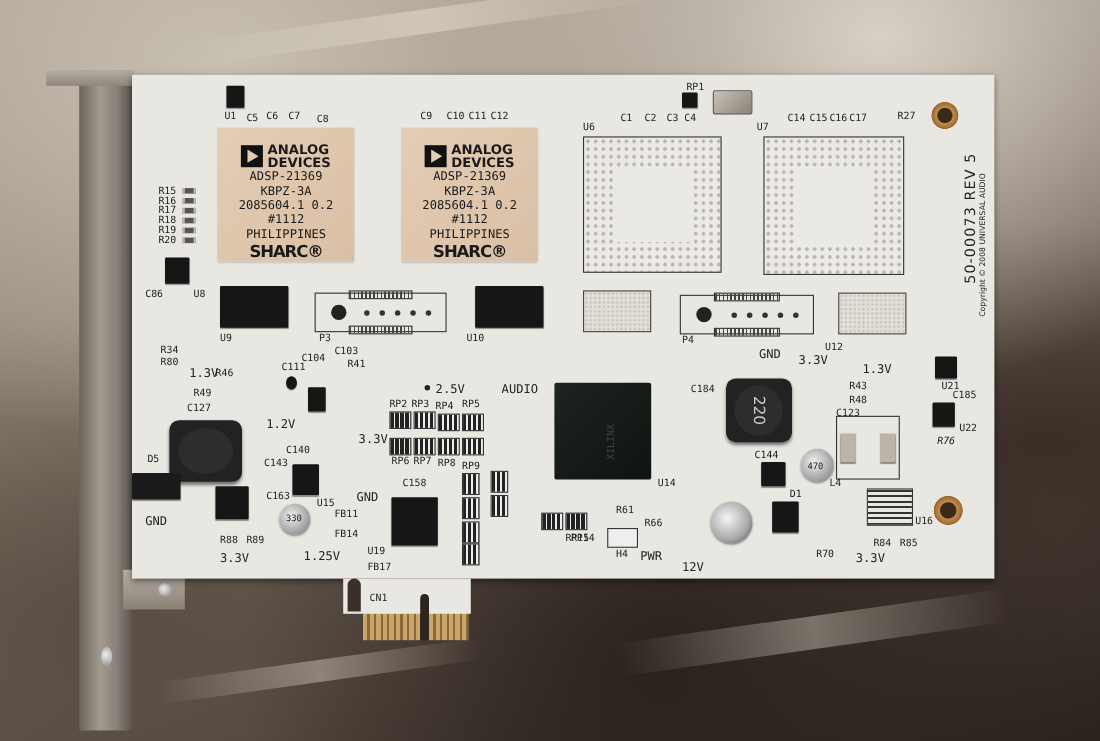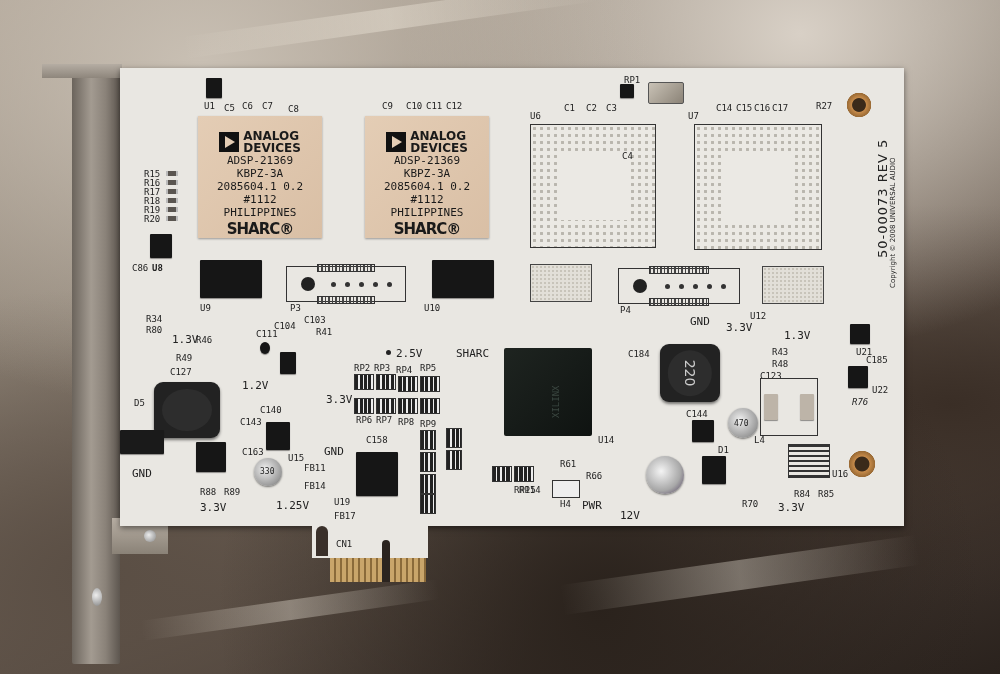--- a/index.html
+++ b/index.html
@@ -82,21 +82,21 @@
   <div class="silk" style="left:24px;top:147px;">R20</div>
   <div class="smd" style="left:46px;top:103px;"></div>
   <div class="smd" style="left:46px;top:112px;"></div>
   <div class="smd" style="left:46px;top:121px;"></div>
   <div class="smd" style="left:46px;top:130px;"></div>
   <div class="smd" style="left:46px;top:139px;"></div>
   <div class="smd" style="left:46px;top:148px;"></div>
 
   <div class="ic" style="left:30px;top:166px;width:22px;height:24px;"></div>
   <div class="silk" style="left:12px;top:196px;">C86</div>
-  <div class="silk" style="left:32px;top:196px;font-weight:bold;">U8</div>
+  <div class="silk" style="left:56px;top:196px;">U8</div>
 
   <div class="silk" style="left:26px;top:247px;">R34</div>
   <div class="silk" style="left:26px;top:258px;">R80</div>
   <div class="silk big" style="left:52px;top:266px;">1.3V</div>
 
   <div class="dsp" style="left:78px;top:48px;">
     <div class="logo">
         <span class="tri"></span>
       <span class="brand"><span>ANALOG</span><br><span>DEVICES</span></span>
       </div>
@@ -138,21 +138,21 @@
     </div>
   <div class="silk" style="left:410px;top:44px;">U6</div>
   <div class="bga" style="left:574px;top:56px;width:126px;height:124px;">
       <div class="hole"></div>
     </div>
   <div class="silk" style="left:568px;top:44px;">U7</div>
 
   <div class="silk" style="left:444px;top:36px;">C1</div>
   <div class="silk" style="left:466px;top:36px;">C2</div>
   <div class="silk" style="left:486px;top:36px;">C3</div>
-  <div class="silk" style="left:502px;top:36px;margin-top:48px;">C4</div>
+  <div class="silk" style="left:502px;top:36px;">C4</div>
   <div class="silk" style="left:596px;top:36px;">C14</div>
   <div class="silk" style="left:616px;top:36px;">C15</div>
   <div class="silk" style="left:634px;top:36px;">C16</div>
   <div class="silk" style="left:652px;top:36px;">C17</div>
   <div class="silk" style="left:696px;top:34px;">R27</div>
 
   <div class="hole-ring" style="left:726px;top:24px;width:26px;height:26px;"></div>
   <div class="hole-ring" style="left:728px;top:382px;width:28px;height:28px;"></div>
 
   <div style="position:absolute;left:756px;top:190px;transform:rotate(-90deg);transform-origin:left top;white-space:nowrap;">
@@ -201,21 +201,21 @@
   <div class="silk" style="left:76px;top:268px;">R46</div>
   <div class="silk" style="left:56px;top:286px;">R49</div>
   <div class="silk" style="left:50px;top:300px;">C127</div>
   <div class="ic" style="left:160px;top:284px;width:16px;height:22px;"></div>
   <div class="ic" style="left:140px;top:274px;width:10px;height:12px;border-radius:50%;"></div>
   <div class="silk big" style="left:122px;top:312px;">1.2V</div>
 
   <div class="inductor" style="left:34px;top:314px;width:66px;height:56px;">
       <div class="core"></div>
     </div>
-  <div class="silk" style="left:14px;top:331px;">D5</div>
+  <div class="silk" style="left:14px;top:346px;">D5</div>
   <div class="ic" style="left:0px;top:362px;width:44px;height:24px;background:#1a1a1a;"></div>
 
   <div class="silk" style="left:140px;top:338px;">C140</div>
   <div class="silk" style="left:120px;top:350px;">C143</div>
   <div class="ic" style="left:146px;top:354px;width:24px;height:28px;"></div>
   <div class="silk" style="left:168px;top:386px;">U15</div>
   <div class="silk" style="left:122px;top:380px;">C163</div>
 
   <div class="ic" style="left:76px;top:374px;width:30px;height:30px;"></div>
   <div class="silk" style="left:80px;top:420px;">R88</div>
@@ -263,21 +263,21 @@
 
   <div class="ic" style="left:236px;top:384px;width:42px;height:44px;"></div>
   <div class="silk" style="left:246px;top:368px;">C158</div>
   <div class="silk" style="left:214px;top:430px;">U19</div>
   <div class="silk" style="left:214px;top:444px;">FB17</div>
 
   <div class="fpga" style="left:384px;top:280px;width:88px;height:88px;">
     <div class="silk" style="left:48px;top:70px;color:#3a4640;font-size:9px;transform:rotate(-90deg);transform-origin:left top;">XILINX</div>
   </div>
   <div class="silk" style="left:478px;top:368px;">U14</div>
-  <div class="silk big" style="left:336px;top:280px;">SHARC</div>
+  <div class="silk big" style="left:336px;top:280px;">AUDIO</div>
 
   <div class="rp" style="left:372px;top:398px;"></div>
   <div class="rp" style="left:394px;top:398px;"></div>
   <div class="silk" style="left:364px;top:418px;margin-left:35px;">RP14</div>
   <div class="silk" style="left:394px;top:418px;">RP15</div>
 
   <div class="silk" style="left:440px;top:392px;">R61</div>
   <div class="silk" style="left:466px;top:404px;">R66</div>
   <div class="ledbox" style="left:432px;top:412px;width:26px;height:16px;"></div>
   <div class="silk" style="left:440px;top:432px;">H4</div>

